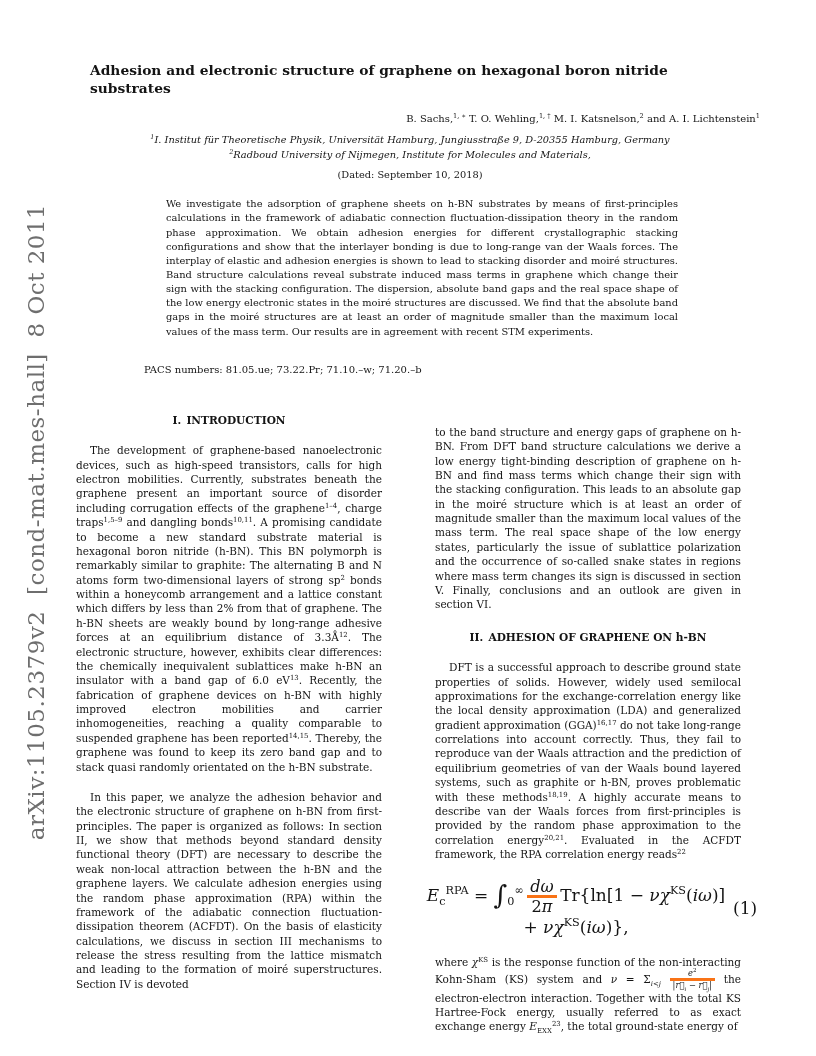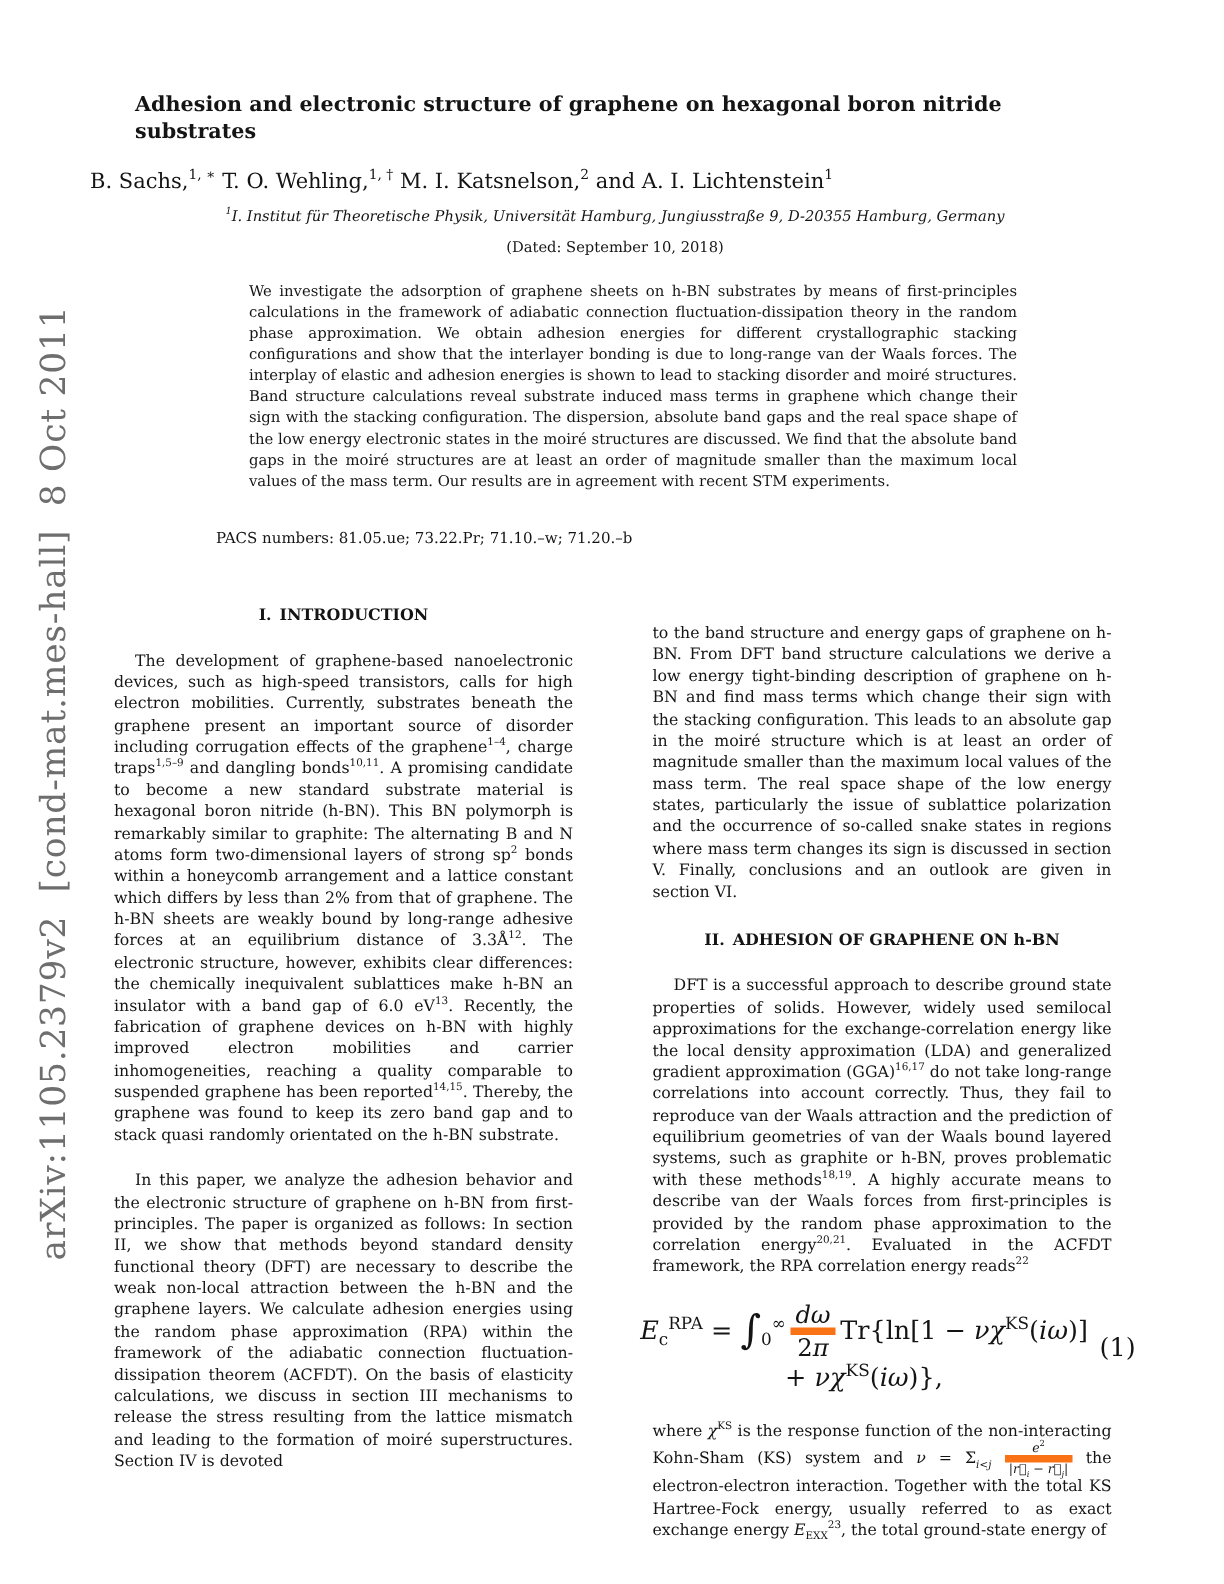--- a/index.html
+++ b/index.html
@@ -30,21 +30,21 @@
     white-space: nowrap;
   }
 
   .content { position: absolute; left: 60px; top: 62px; width: 700px; }
 
   .title {
     font-size: 13.8px; font-weight: bold;
     text-align: left; line-height: 1.3;
     margin: 0 30px 15px 30px;
   }
-  .authors { text-align: left; font-size: 14px; margin-bottom: 9px; }
+  .authors { text-align: right; font-size: 10px; margin-bottom: 9px; }
   .affil { text-align: center; font-style: italic; font-size: 9.8px; line-height: 1.5; }
   .date { text-align: center; font-size: 9.8px; margin-top: 7px; }
 
   .abstract {
     margin: 17px 82px 0 106px;
     font-size: 9.9px; line-height: 1.43;
     text-align: justify;
   }
   .pacs { margin: 25px 82px 0 84px; font-size: 10px; }
 
@@ -59,41 +59,42 @@
   .col p { margin: 16px; }
   .col p.ind { text-indent: 14px; }
 
   sup, sub { font-size: 0.66em; line-height: 0; }
 
   .eq-row { display: flex; align-items: center; margin: 11px 0 10px 0; font-size: 17px; }
   .eq-body { flex: 1; text-align: center; }
   .eq-num { width: 24px; text-align: right; }
   .int { font-size: 1.55em; vertical-align: -0.12em; font-style: normal; }
   .frac { display: inline-block; text-align: center; vertical-align: middle; line-height: 1.08; font-size: 0.95em; }
-  .frac .num { display: block; border-bottom: 5px solid #f97316; padding: 0 3px; }
+  .frac .num { display: block; border-bottom: 3px solid #f97316; padding: 0 3px; }
   .frac .den { display: block; padding: 0 3px; }
   .frac.sm { font-size: 0.8em; }
 </style>
 </head>
 <body>
 
 <div class="page">
 
   <div class="arxiv">
     <span>arXiv:1105.2379v2&nbsp; [cond-mat.mes-hall]&nbsp; 8 Oct 2011</span>
   </div>
 
   <div class="content">
 
     <h1 class="title">Adhesion and electronic structure of graphene on hexagonal boron nitride substrates</h1>
 
     <div class="authors">B. Sachs,<sup>1, ∗</sup> T. O. Wehling,<sup>1, †</sup> M. I. Katsnelson,<sup>2</sup> and A. I. Lichtenstein<sup>1</sup></div>
 
     <div>
       <div class="affil"><sup>1</sup>I. Institut für Theoretische Physik, Universität Hamburg, Jungiusstraße 9, D-20355 Hamburg, Germany</div>
+      <div class="affil"><sup>2</sup>Radboud University of Nijmegen, Institute for Molecules and Materials,</div>
     </div>
 
     <div class="date">(Dated: September 10, 2018)</div>
 
     <div class="abstract">We investigate the adsorption of graphene sheets on h-BN substrates by means of first-principles calculations in the framework of adiabatic connection fluctuation-dissipation theory in the random phase approximation. We obtain adhesion energies for different crystallographic stacking configurations and show that the interlayer bonding is due to long-range van der Waals forces. The interplay of elastic and adhesion energies is shown to lead to stacking disorder and moiré structures. Band structure calculations reveal substrate induced mass terms in graphene which change their sign with the stacking configuration. The dispersion, absolute band gaps and the real space shape of the low energy electronic states in the moiré structures are discussed. We find that the absolute band gaps in the moiré structures are at least an order of magnitude smaller than the maximum local values of the mass term. Our results are in agreement with recent STM experiments.</div>
 
     <div class="pacs">PACS numbers: 81.05.ue; 73.22.Pr; 71.10.–w; 71.20.–b</div>
 
     <div class="columns">
 

